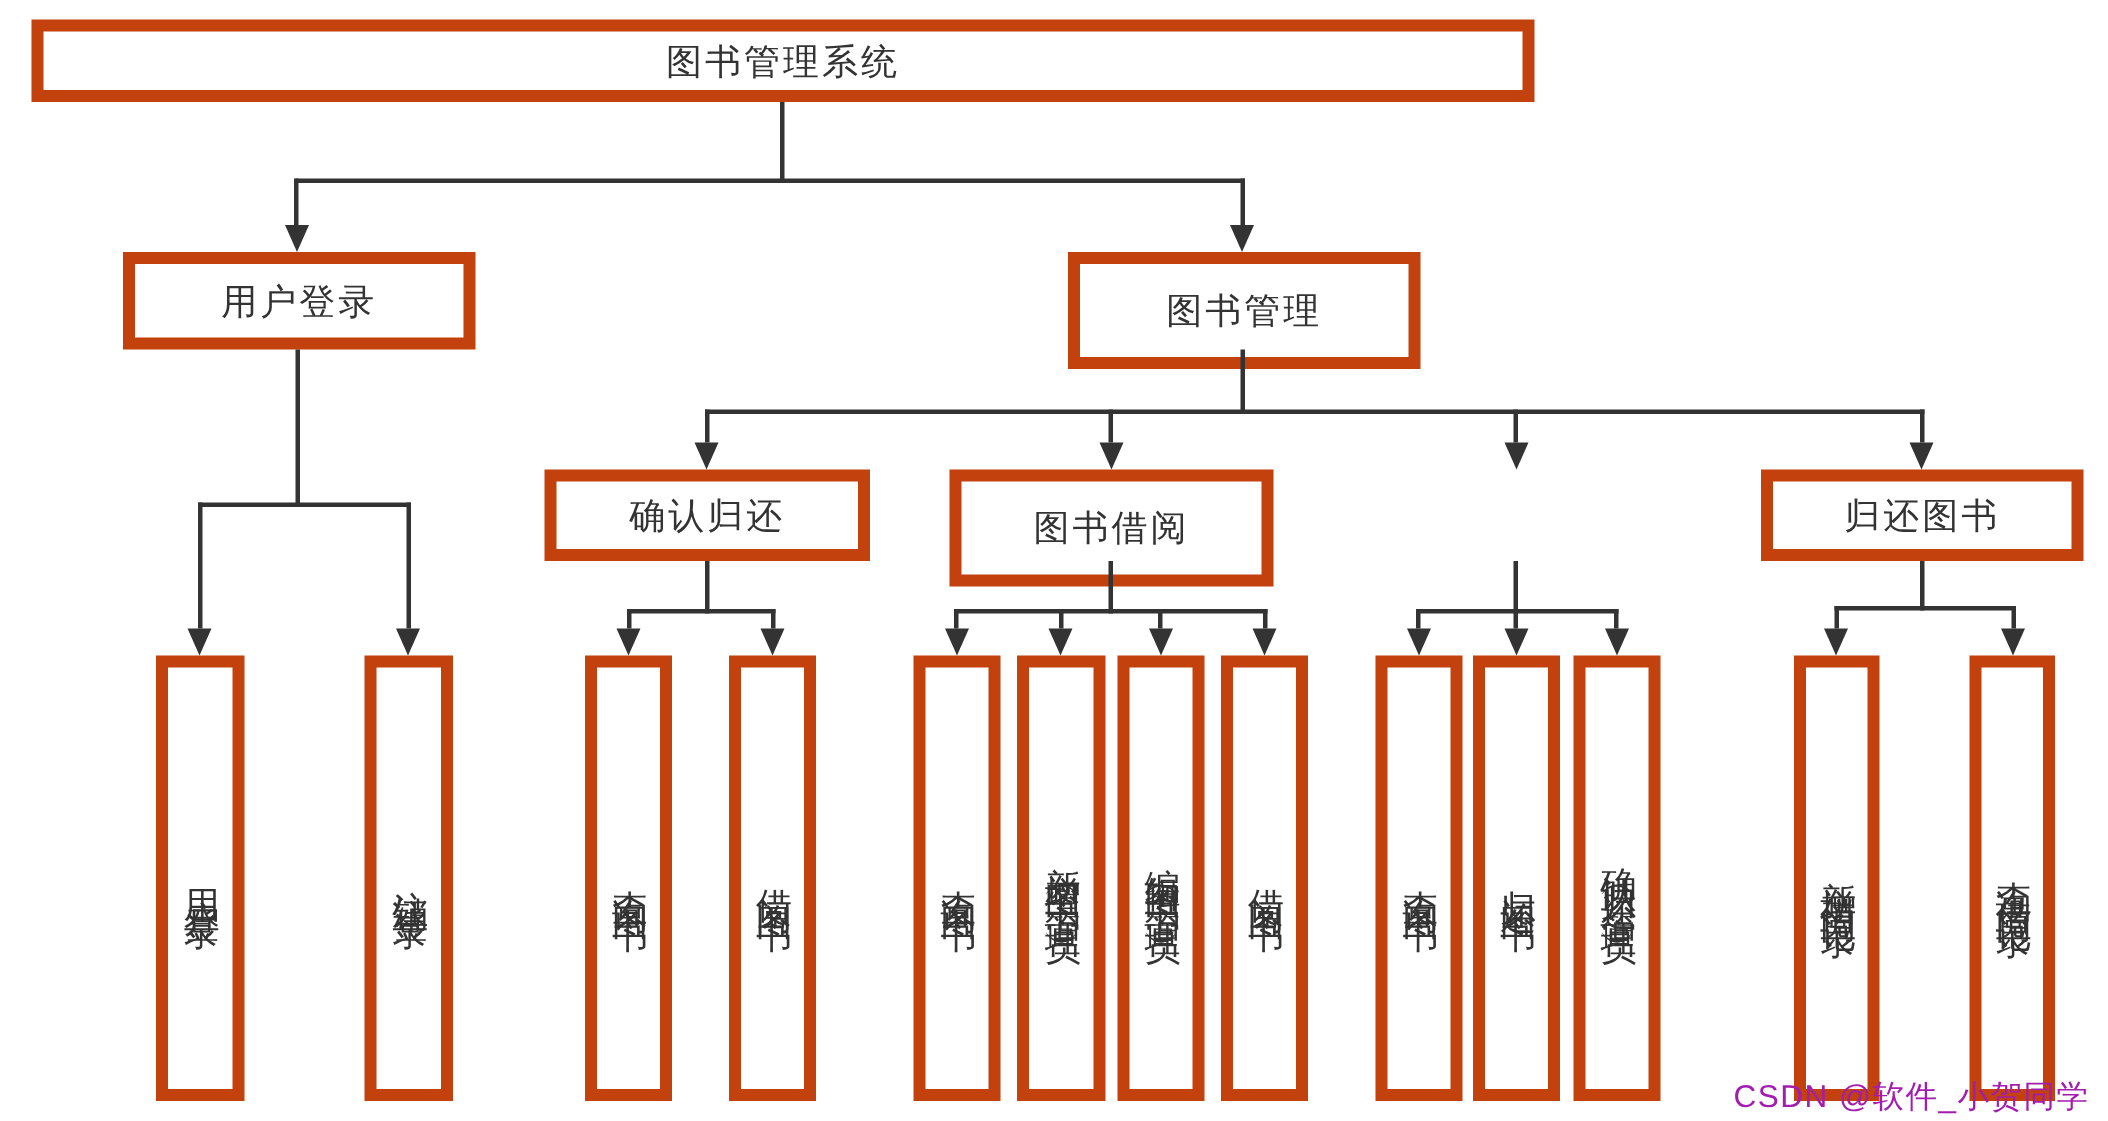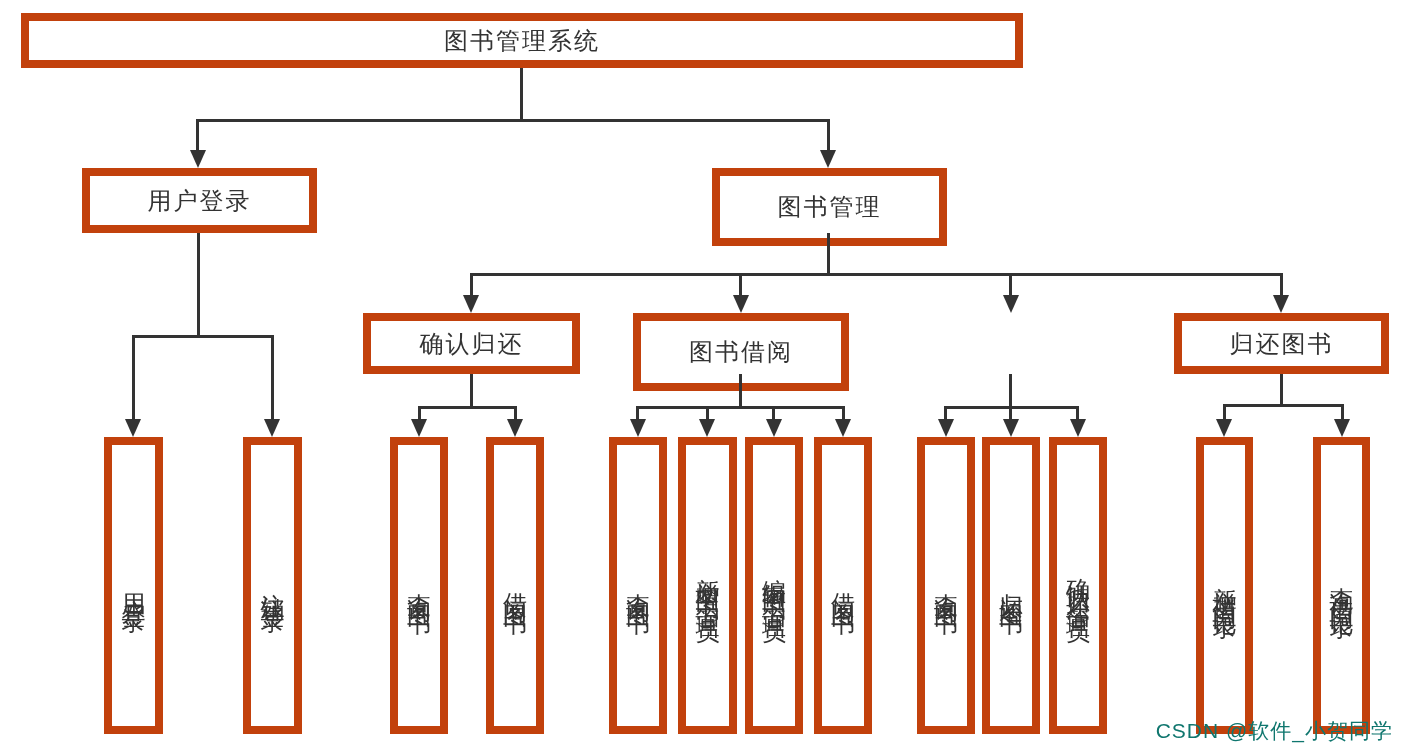--- a/index.html
+++ b/index.html
@@ -34,21 +34,21 @@
   .vl { position: absolute; width: 3px; background: #333333; }
   .ah { position: absolute; width: 0; height: 0;
         border-left: 8px solid transparent;
         border-right: 8px solid transparent;
         border-top: 18px solid #333333; }
 
   .watermark {
     position: absolute;
     right: 12px; top: 717px;
     font-size: 21px;
-    color: #0f766e;
+    color: #a21caf;
     letter-spacing: 1px;
     white-space: nowrap;
     z-index: 10;
   }
 </style>
 </head>
 <body>
 
 <div id="canvas">
 

